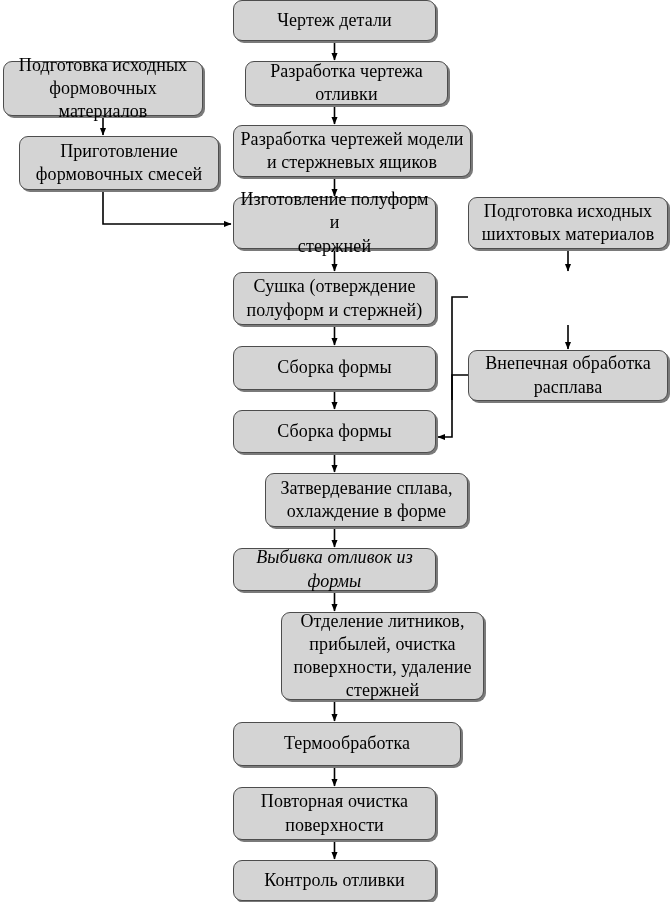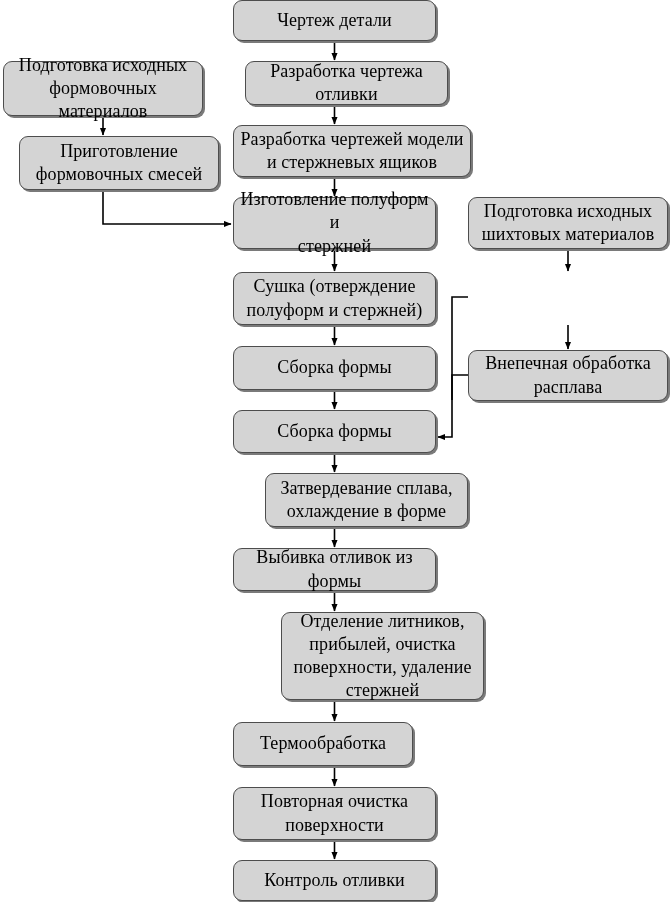--- a/index.html
+++ b/index.html
@@ -113,32 +113,32 @@
 
   <div class="node" style="left:233px; top:410px; width:203px; height:43px;">
     <span class="label">Сборка формы</span>
   </div>
 
   <div class="node" style="left:233px; top:473px; width:203px; height:54px;margin-left:32px;">
     <span class="label">Затвердевание сплава,
 охлаждение в форме</span>
   </div>
 
-  <div class="node" style="left:233px; top:548px; width:203px; height:43px;">
+  <div class="node" style="left:233px; top:548px; width:203px; height:43px;font-style:italic;">
     <span class="label">Выбивка отливок из формы</span>
   </div>
 
   <div class="node" style="left:233px; top:612px; width:203px; height:88px;margin-left:48px;">
     <span class="label">Отделение литников,
 прибылей, очистка
 поверхности, удаление
 стержней</span>
   </div>
 
-  <div class="node" style="left:233px; top:722px; width:180px; height:44px;">
+  <div class="node" style="left:233px; top:722px; width:228px; height:44px;">
     <span class="label">Термообработка</span>
   </div>
 
   <div class="node" style="left:233px; top:860px; width:203px; height:41px;">
     <span class="label">Контроль отливки</span>
   </div>
 
   <div class="node" style="left:233px; top:787px; width:203px; height:53px;">
     <span class="label">Повторная очистка
 поверхности</span>

